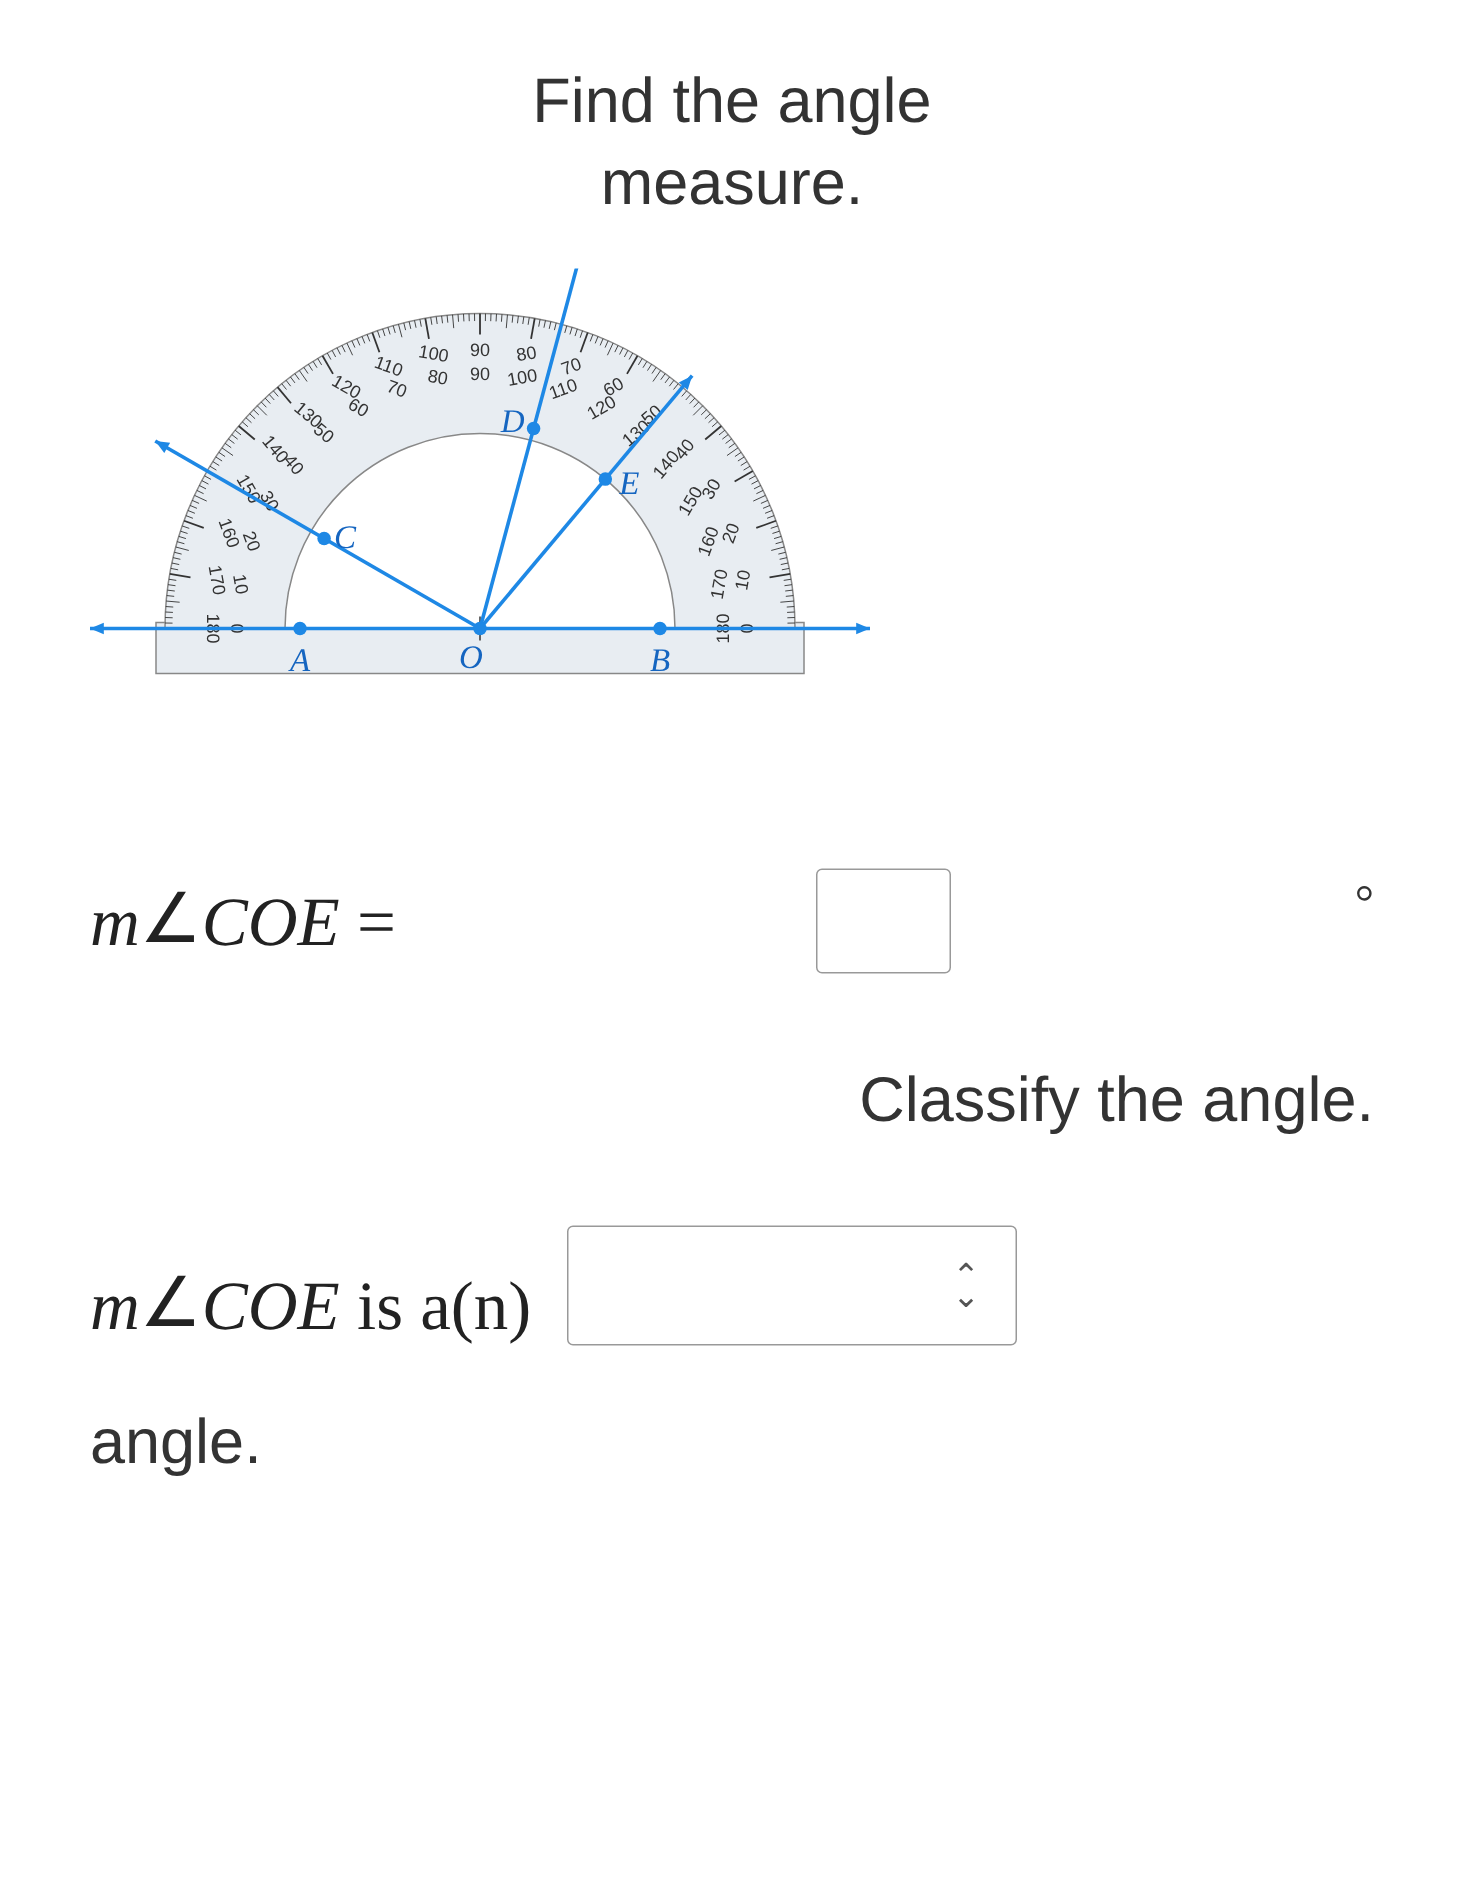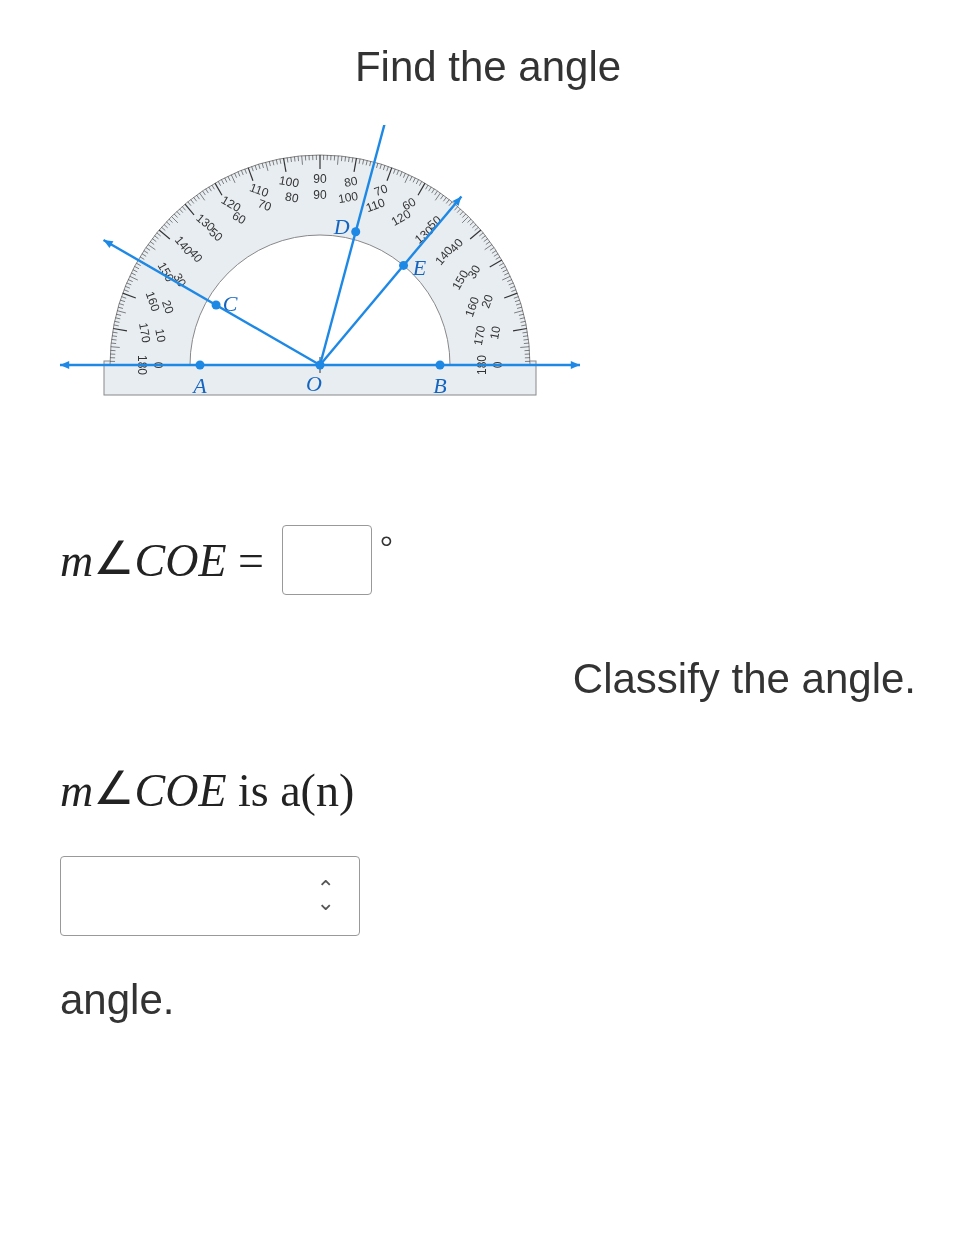--- a/index.html
+++ b/index.html
@@ -21,20 +21,21 @@
     width: 520px;
     height: 320px;
     position: relative;
     margin-bottom: 80px;
   }
   .equation-row {
     display: flex;
     align-items: center;
     gap: 18px;
     margin-bottom: 60px;
+    justify-content: space-between;
   }
   .math {
     font-family: "Times New Roman", Times, serif;
     font-style: italic;
     font-size: 46px;
     color: #222;
   }
   .upright { font-style: normal; }
   .angle-sym {
     font-style: normal;
@@ -57,25 +58,24 @@
     align-self: flex-start;
     margin-top: 4px;
   }
   .classify {
     font-size: 42px;
     margin-bottom: 60px;
     text-align: right;
   }
   .select-row {
     display: flex;
-    align-items: flex-start;
-    gap: 39px;
+    align-items: flex-end;
+    gap: 24px;
     margin-bottom: 40px;
     flex-wrap: wrap;
-    flex-direction: column;
   }
   .selectbox {
     border: 1px solid #999;
     border-radius: 4px;
     width: 300px;
     height: 80px;
     display: flex;
     align-items: center;
     justify-content: flex-end;
     padding: 0 24px;
@@ -92,20 +92,21 @@
   .angle-word {
     font-size: 42px;
     margin-top: 4px;
   }
 </style>
 </head>
 <body>
 
 <div class="prompt">
   <span>Find the angle</span><br>
+  <span>measure.</span>
 </div>
 
 <div class="figure">
   <svg id="protractor-svg" viewBox="0 0 520 320" width="520" height="320">
       <rect x="44" y="236" width="432" height="34" fill="#e8edf2" stroke="#888"></rect>
       <path d="M 50 240 A 210 210 0 0 1 470 240 L 470 240 Z" fill="#e8edf2" stroke="#888"></path>
       <path d="M 130 240 A 130 130 0 0 1 390 240 Z" fill="#ffffff" stroke="#888"></path>
       <line x1="470" y1="240" x2="456" y2="240" stroke="#333" stroke-width="1.2"></line>
       <line x1="469.9680159828422" y1="236.33499464817046" x2="464.9687775070602" y2="236.42225668035687" stroke="#333" stroke-width="0.6"></line>
       <line x1="469.8720736740101" y1="232.67110569247478" x2="464.87511953891465" y2="232.8456031759873" stroke="#333" stroke-width="0.6"></line>

